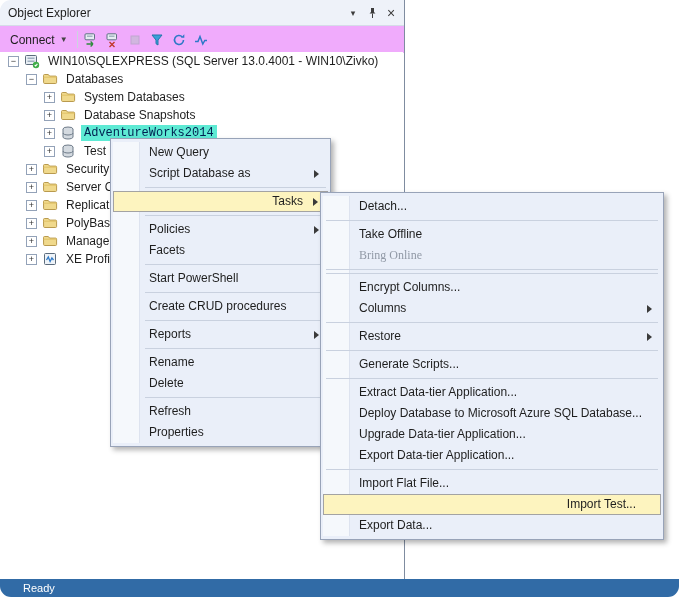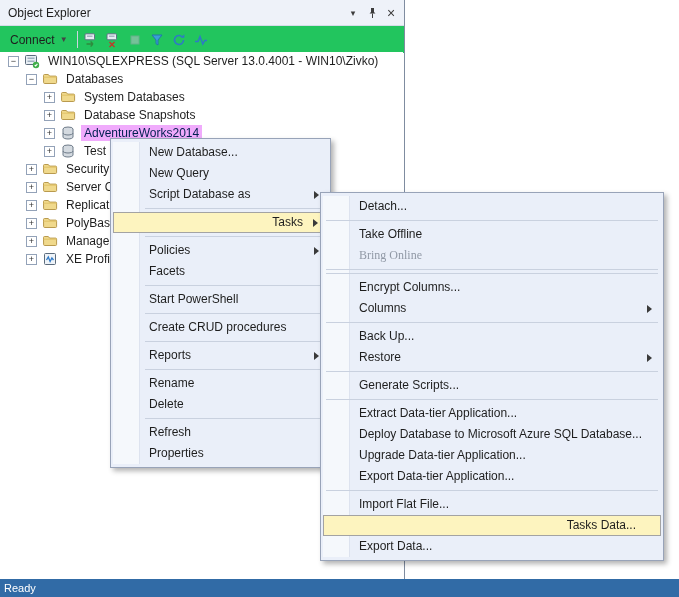--- a/index.html
+++ b/index.html
@@ -1,54 +1,54 @@
 <!DOCTYPE html>
 <html><head>
 <meta charset="utf-8">
 <style>
   html,body{margin:0;padding:0;}
   body{font-family:"Liberation Sans",sans-serif;background:#fff;}
-  .screen{position:relative;width:679px;height:597px;background:#ffffff;overflow:hidden;}
+  .screen{position:relative;width:679px;height:597px;background:#ffffff;overflow:hidden;border-radius:11px;}
 
   
   .oe-panel{position:absolute;left:0;top:0;width:404px;height:579px;background:#fff;border-right:1px solid #7f8ca0;}
   .oe-title{height:25px;background:#eef2f9;border-bottom:1px solid #d5dce8;display:flex;align-items:center;padding:0 5px 0 8px;font-size:12px;color:#1e1e1e;}
   .title-btns{margin-left:auto;display:flex;align-items:center;gap:3px;}
   .tbtn{width:16px;height:16px;display:flex;align-items:center;justify-content:center;font-size:12px;color:#3c3c3c;cursor:default;}
   .tbtn.chev{font-size:9px;}
   .tbtn.close{font-size:14px;}
 
-  .oe-toolbar{height:27px;background:#22c55e;display:flex;align-items:center;padding:0 4px;}
+  .oe-toolbar{height:27px;background:#f0abfc;display:flex;align-items:center;padding:0 4px;}
   .connect-btn{display:flex;align-items:center;gap:5px;font-size:12px;color:#1e1e1e;padding:3px 6px;}
   .connect-btn .chev{font-size:8px;color:#444;}
   .tb-sep{width:1px;height:17px;background:#ccd4e0;margin:0 3px;}
   .tb-icon{width:21px;height:21px;display:flex;align-items:center;justify-content:center;}
   .tb-icon.disabled{opacity:.55;}
 
   .tree{position:absolute;left:0;top:52px;right:1px;bottom:0;background:#fff;font-size:12px;color:#1e1e1e;}
   .tree-row{height:18px;display:flex;align-items:center;white-space:nowrap;}
   .expander{flex:none;width:9px;height:9px;box-sizing:content-box;border:1px solid #93a2b8;background:#fff;color:#333;font-size:9px;line-height:9px;text-align:center;margin-right:5px;}
   .node-icon{flex:none;width:16px;height:16px;margin-right:5px;display:flex;align-items:center;justify-content:center;}
   .tree-label{padding:1px 3px;}
-  .tree-label.selected{background:#f0abfc;color:#002050;}
+  .tree-label.selected{background:#5eead4;color:#002050;font-family:Liberation Mono, monospace;}
 
   
   .menu{position:absolute;background:#eaeff9;border:1px solid #98a3b8;box-shadow:3px 3px 5px rgba(0,0,0,.30);padding:3px 2px;z-index:10;box-sizing:border-box;}
   .menu .gutter{position:absolute;left:2px;top:3px;bottom:3px;width:26px;background:#f5f8fc;border-right:1px solid #dde3ef;}
   .menu-item{position:relative;z-index:1;box-sizing:border-box;height:21px;line-height:21px;padding:0 24px 0 36px;font-size:12px;color:#1e1e1e;white-space:nowrap;}
   .menu-item.disabled{color:#9199a6;font-family:Liberation Serif, serif;}
   .menu-item.highlighted{background:#fdf4bf;border:1px solid #a3a3a3;line-height:19px;text-align:right;}
   .sub-arrow{position:absolute;right:9px;top:50%;margin-top:-4px;width:0;height:0;border-left:5px solid #3a3a3a;border-top:4px solid transparent;border-bottom:4px solid transparent;}
   .menu-sep{position:relative;z-index:1;height:1px;background:#c9d1df;margin:3px 2px 3px 32px;}
   .menu-db{left:110px;top:138px;width:221px;}
   .menu-tasks{left:320px;top:192px;width:344px;}
   .menu-tasks .menu-sep{margin-left:3px;margin-right:3px;}
 
   
-  .statusbar{position:absolute;left:0;right:0;bottom:0;height:18px;background:#316ba6;color:#fff;font-size:11px;line-height:18px;padding-left:4px;z-index:5;}
+  .statusbar{position:absolute;left:0;right:0;bottom:0;height:18px;background:#316ba6;color:#fff;font-size:11px;line-height:18px;padding-left:23px;z-index:5;}
 </style>
 </head>
 <body>
 
 <div class="screen">
 
   <div class="oe-panel">
     <div class="oe-title">
       <span>Object Explorer</span>
       <span class="title-btns">
@@ -232,21 +232,20 @@
               <path d="M4.5 9l1.8-3 1.8 4.5 1.8-3.5 1.6 2" stroke="#2e79c7" stroke-width="1.3" fill="none"></path>
             </svg>
           </span>
           <span class="tree-label">XE Profiler</span>
         </div>
       </div>
   </div>
 
   <div class="menu menu-db">
     <div class="gutter"></div>
-  <div class="menu-item"><span>New Database...</span></div>
       <div class="menu-item"><span>New Query</span></div>
       <div class="menu-item"><span>Script Database as</span><span class="sub-arrow"></span></div>
       <div class="menu-sep"></div>
       <div class="menu-item highlighted"><span>Tasks</span><span class="sub-arrow"></span></div>
       <div class="menu-sep"></div>
       <div class="menu-item"><span>Policies</span><span class="sub-arrow"></span></div>
       <div class="menu-item"><span>Facets</span></div>
       <div class="menu-sep"></div>
       <div class="menu-item"><span>Start PowerShell</span></div>
       <div class="menu-sep"></div>
@@ -265,32 +264,31 @@
     <div class="gutter"></div>
   <div class="menu-item"><span>Detach...</span></div>
       <div class="menu-sep"></div>
       <div class="menu-item"><span>Take Offline</span></div>
       <div class="menu-item disabled"><span>Bring Online</span></div>
       <div class="menu-sep"></div>
       <div class="menu-sep"></div>
       <div class="menu-item"><span>Encrypt Columns...</span></div>
       <div class="menu-item"><span>Columns</span><span class="sub-arrow"></span></div>
       <div class="menu-sep"></div>
-      <div class="menu-item"><span>Back Up...</span></div>
       <div class="menu-item"><span>Restore</span><span class="sub-arrow"></span></div>
       <div class="menu-sep"></div>
       <div class="menu-item"><span>Generate Scripts...</span></div>
       <div class="menu-sep"></div>
       <div class="menu-item"><span>Extract Data-tier Application...</span></div>
       <div class="menu-item"><span>Deploy Database to Microsoft Azure SQL Database...</span></div>
       <div class="menu-item"><span>Upgrade Data-tier Application...</span></div>
       <div class="menu-item"><span>Export Data-tier Application...</span></div>
       <div class="menu-sep"></div>
       <div class="menu-item"><span>Import Flat File...</span></div>
-      <div class="menu-item highlighted"><span>Tasks Data...</span></div>
+      <div class="menu-item highlighted"><span>Import Test...</span></div>
       <div class="menu-item"><span>Export Data...</span></div>
     </div>
 
   <div class="statusbar">
     <span>Ready</span>
   </div>
 
 </div>
 
 </body></html>

